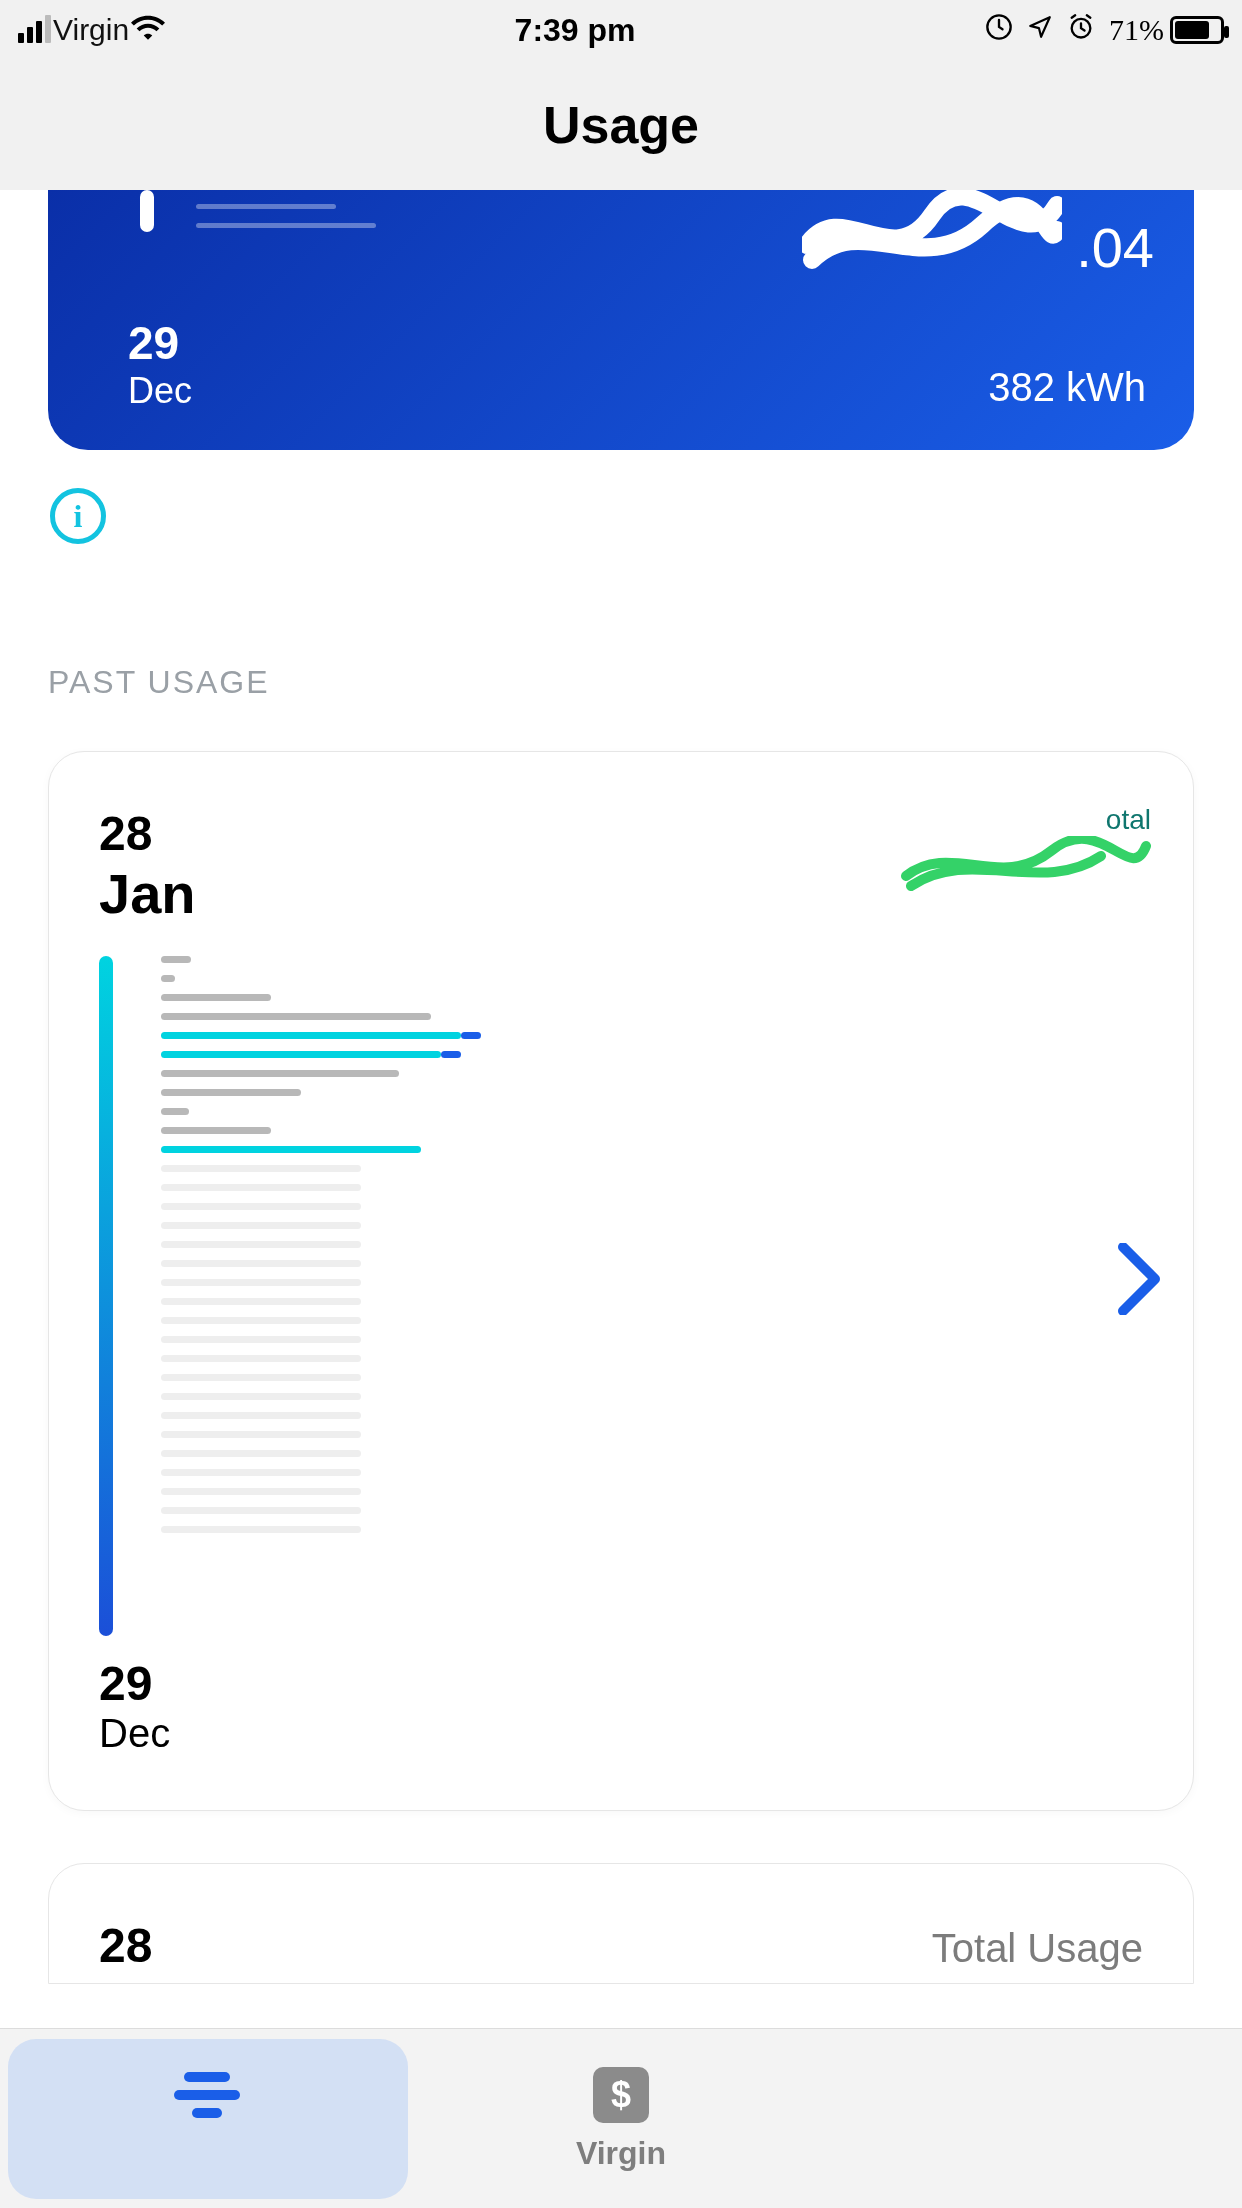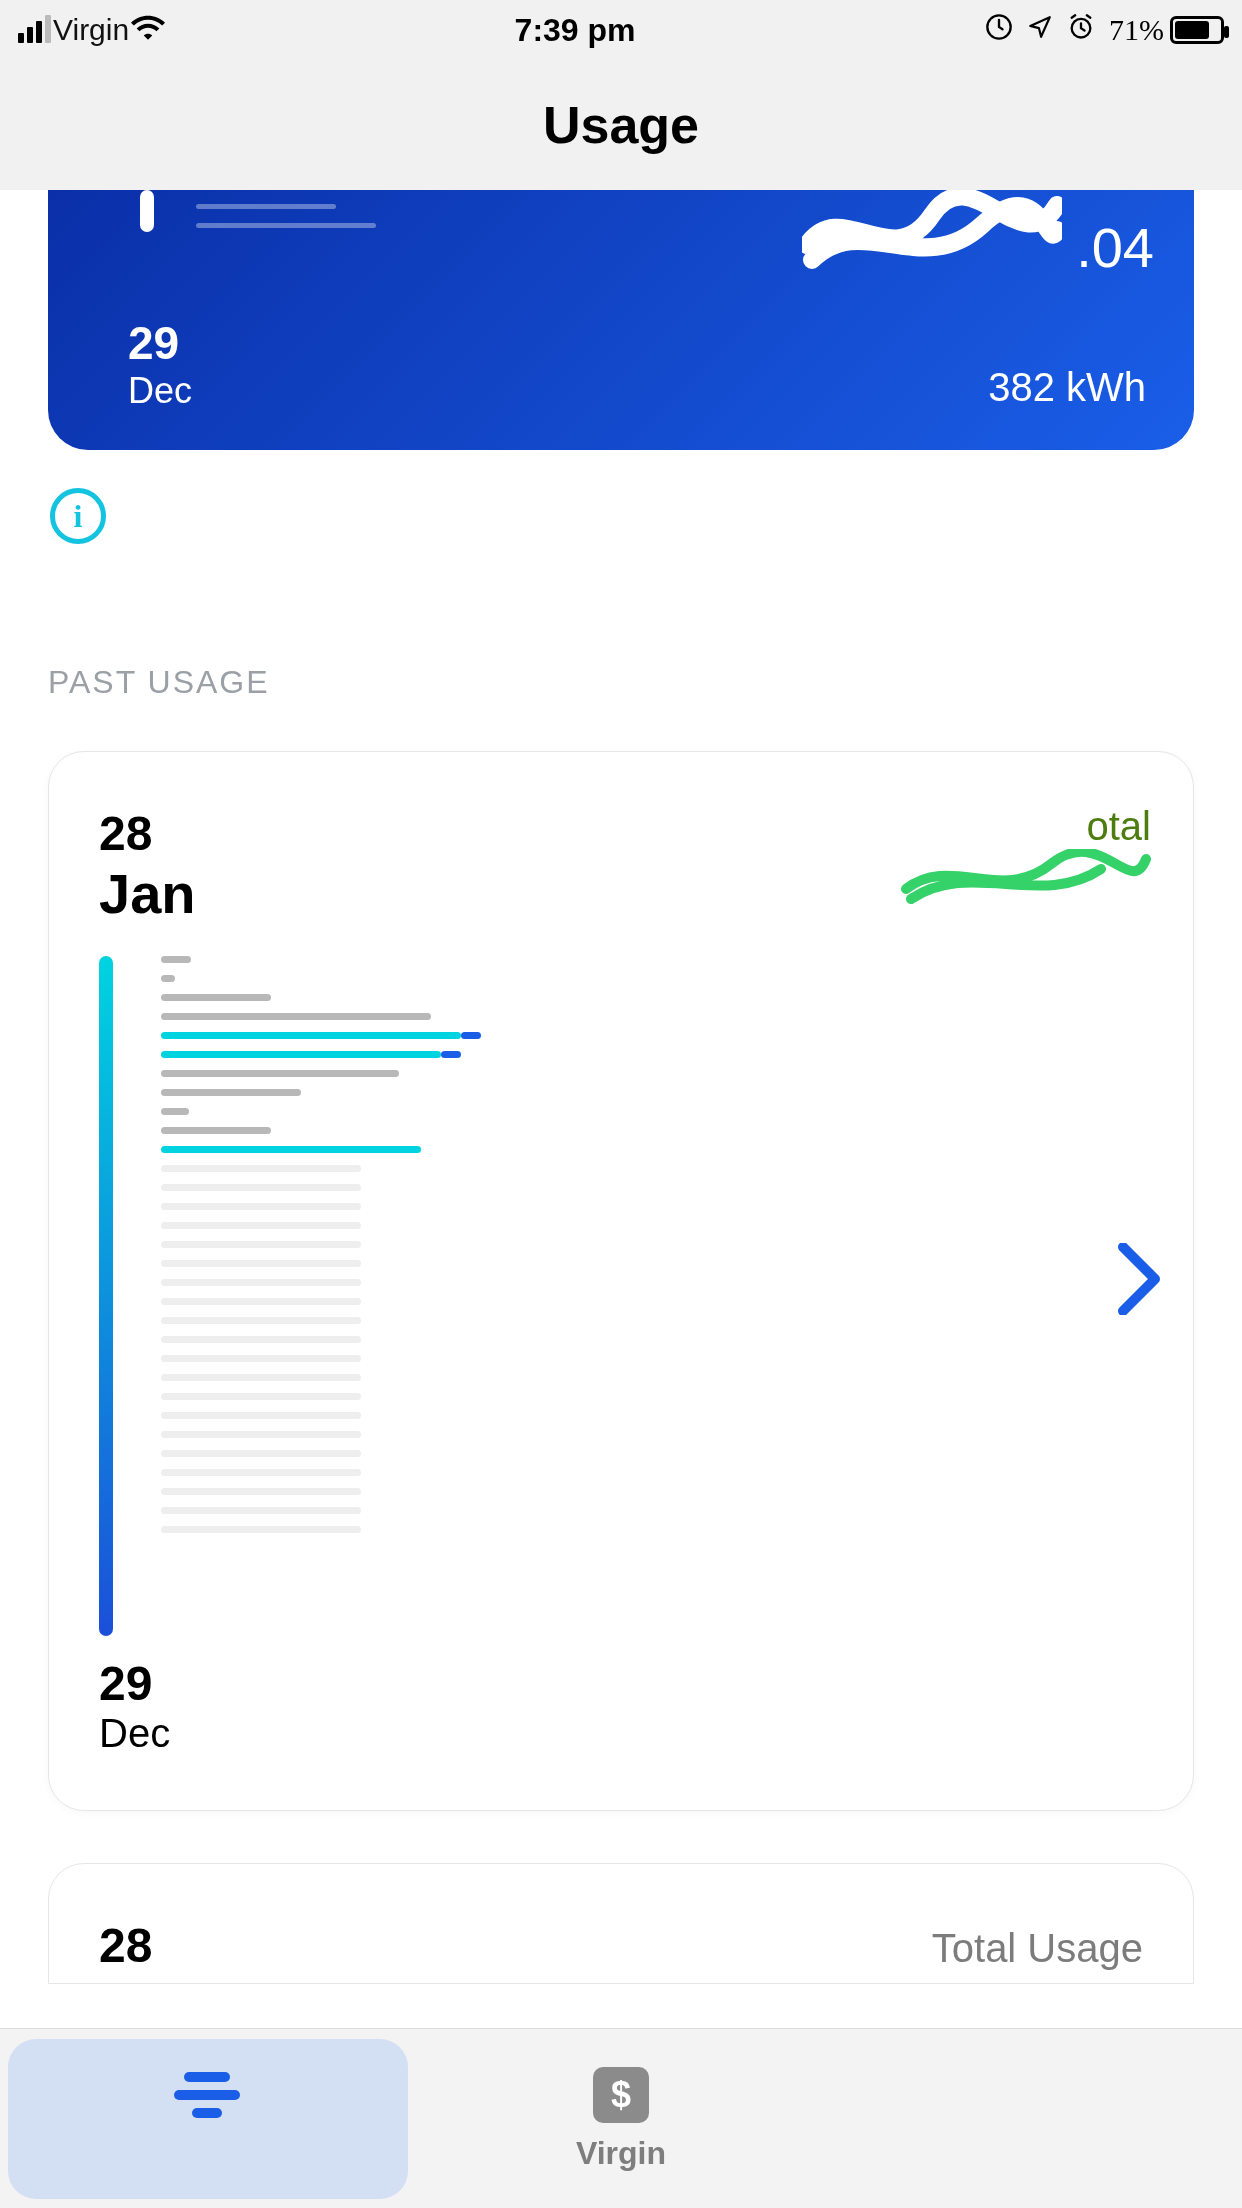--- a/index.html
+++ b/index.html
@@ -51,21 +51,21 @@
   .card .end-date { margin-top:20px; }
   .card .end-date .day { font-size:48px; font-weight:700; }
   .card .end-date .mon { font-size:40px; }
   
   .chart-wrap { display:flex; align-items:flex-start; margin-top:30px; margin-bottom:10px; }
   .grad-bar { width:14px; height:680px; border-radius:10px; background:linear-gradient(180deg,#00d3e0 0%, #1b4fd8 100%); }
   .bars-col { margin-left:48px; display:flex; flex-direction:column; gap:12px; }
   .bars-col .bar { height:7px; border-radius:4px; }
   
   .card-right { position:absolute; right:42px; top:52px; text-align:right; }
-  .card-right .tlabel { font-size:40px; color:#4d7c0f; position:relative; }
+  .card-right .tlabel { font-size:28px; color:#0f766e; position:relative; }
   .green-scribble svg { width:250px; height:60px; }
   .redact-cents { font-size:40px; font-weight:500; margin-top:6px; }
   
   .chevron { position:absolute; right:30px; top:50%; transform:translateY(-50%); }
   .chevron svg { width:48px; height:72px; }
   
   .card2 { margin:0 48px; background:#fff; border:1px solid #e6e6e6; border-radius:36px 36px 0 0; padding:54px 50px 10px 50px; position:relative; }
   .card2 .day { font-size:48px; font-weight:700; }
   .card2 .tu { position:absolute; right:50px; top:62px; font-size:40px; color:#7c7c7c; }
   

